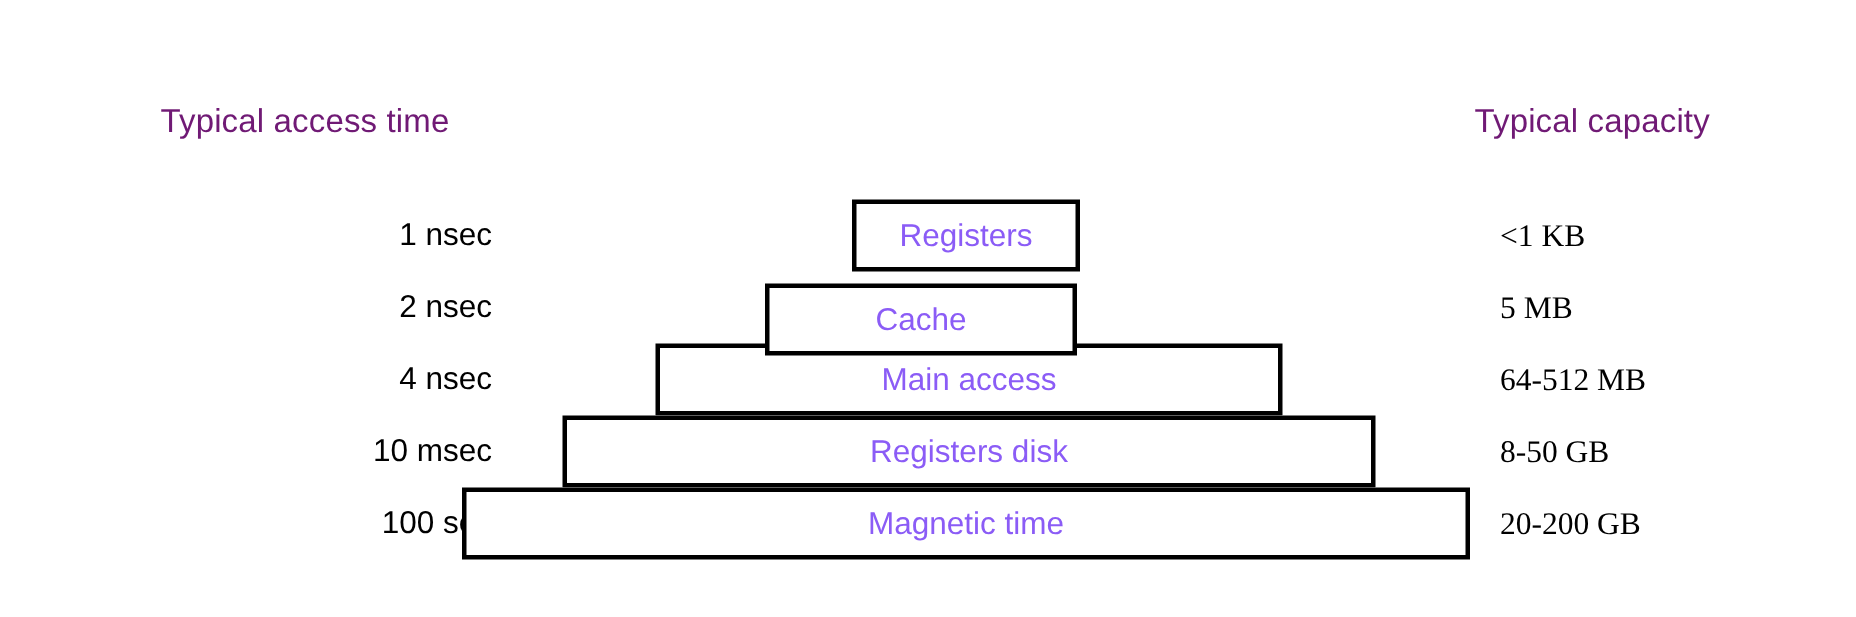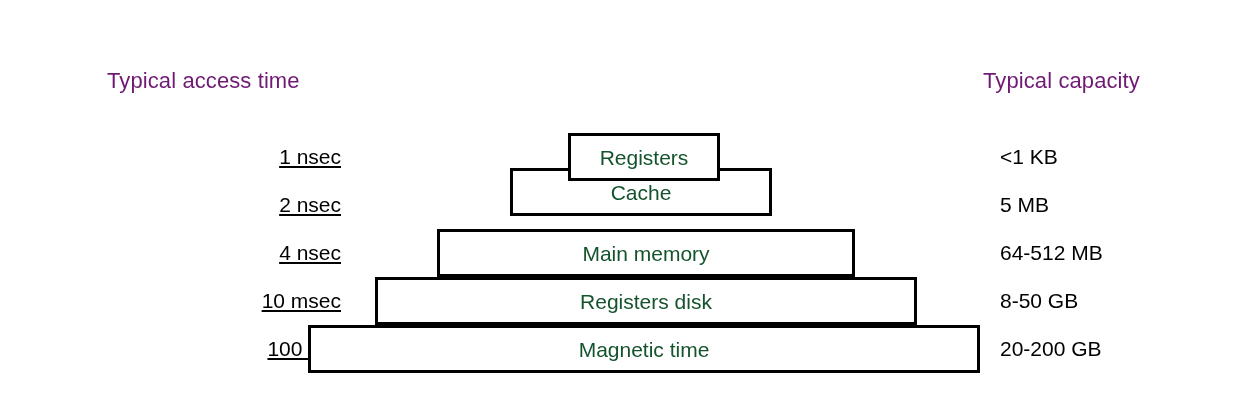--- a/index.html
+++ b/index.html
@@ -31,32 +31,32 @@
   #header-access-time { left: 107px; top: 68px; }
   #header-capacity   { left: 965px; top: 68px; margin-left: 18px; }
 
   
   .side-col {
     position: absolute;
     top: 133px;
     width: 230px;
     height: 240px;
   }
-  #col-access-times { left: 111px; text-decoration: underline; }
+  #col-access-times { left: 98px; }
   #col-capacities   { left: 1000px; }
 
   .side-row {
     height: 48px;
     display: flex;
     align-items: center;
     font-size: 21px;
     white-space: nowrap;
   }
   #col-access-times .side-row { justify-content: flex-end; padding-right: 0; }
-  #col-capacities   .side-row { justify-content: flex-start; }
+  #col-capacities   .side-row { justify-content: flex-start; font-family: Liberation Serif, serif; }
 
   
   #pyramid {
     position: absolute;
     left: 0;
     top: 133px;
     width: 1237px;
     height: 240px;
   }
   .tier {
@@ -64,29 +64,29 @@
     box-sizing: border-box;
     border: 3px solid #000000;
     background: #ffffff;
     display: flex;
     align-items: center;
     justify-content: center;
     height: 48px;
   }
   .tier-label {
     font-size: 21px;
-    color: #14532d;
+    color: #8b5cf6;
     white-space: nowrap;
     line-height: 1;
   }
   
   .tier-5 { left: 308px; width: 672px; top: 192px; z-index: 1; }
   .tier-4 { left: 375px; width: 542px; top: 144px; z-index: 2; }
   .tier-3 { left: 437px; width: 418px; top:  96px; z-index: 3; }
-  .tier-2 { left: 510px; width: 262px; top:  35px; z-index: 4; }
+  .tier-2 { left: 510px; width: 208px; top:  56px; z-index: 4; }
   .tier-1 { left: 568px; width: 152px; top:   0px; z-index: 5; }
 </style>
 </head>
 <body>
 
 <div id="canvas">
 
   <div class="col-header" id="header-access-time">Typical access time</div>
 
   <div class="col-header" id="header-capacity">Typical capacity</div>
@@ -100,21 +100,21 @@
   </div>
 
   <div id="pyramid">
     <div class="tier tier-5">
       <span class="tier-label">Magnetic time</span>
     </div>
     <div class="tier tier-4">
       <span class="tier-label">Registers disk</span>
     </div>
     <div class="tier tier-3">
-      <span class="tier-label">Main memory</span>
+      <span class="tier-label">Main access</span>
     </div>
     <div class="tier tier-2">
       <span class="tier-label">Cache</span>
     </div>
     <div class="tier tier-1">
       <span class="tier-label">Registers</span>
     </div>
   </div>
 
   <div class="side-col" id="col-capacities">

